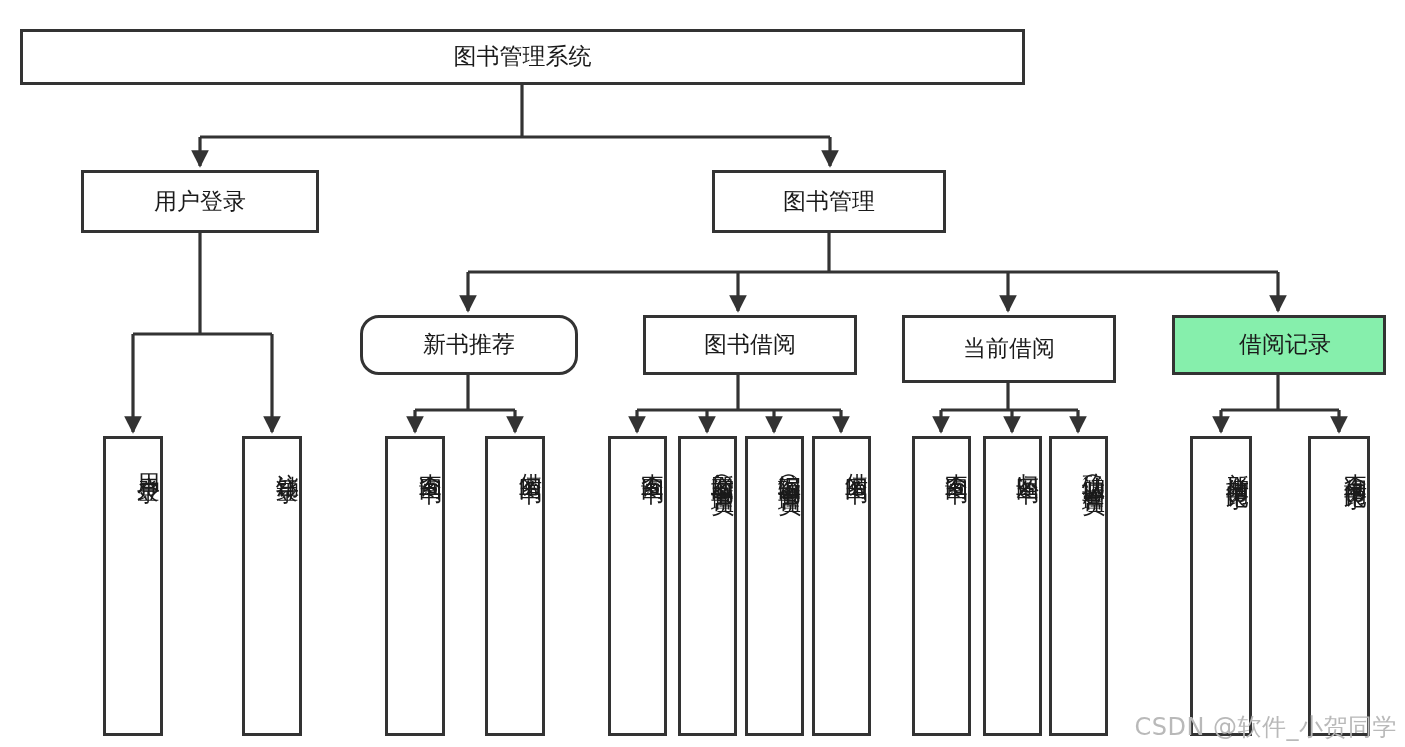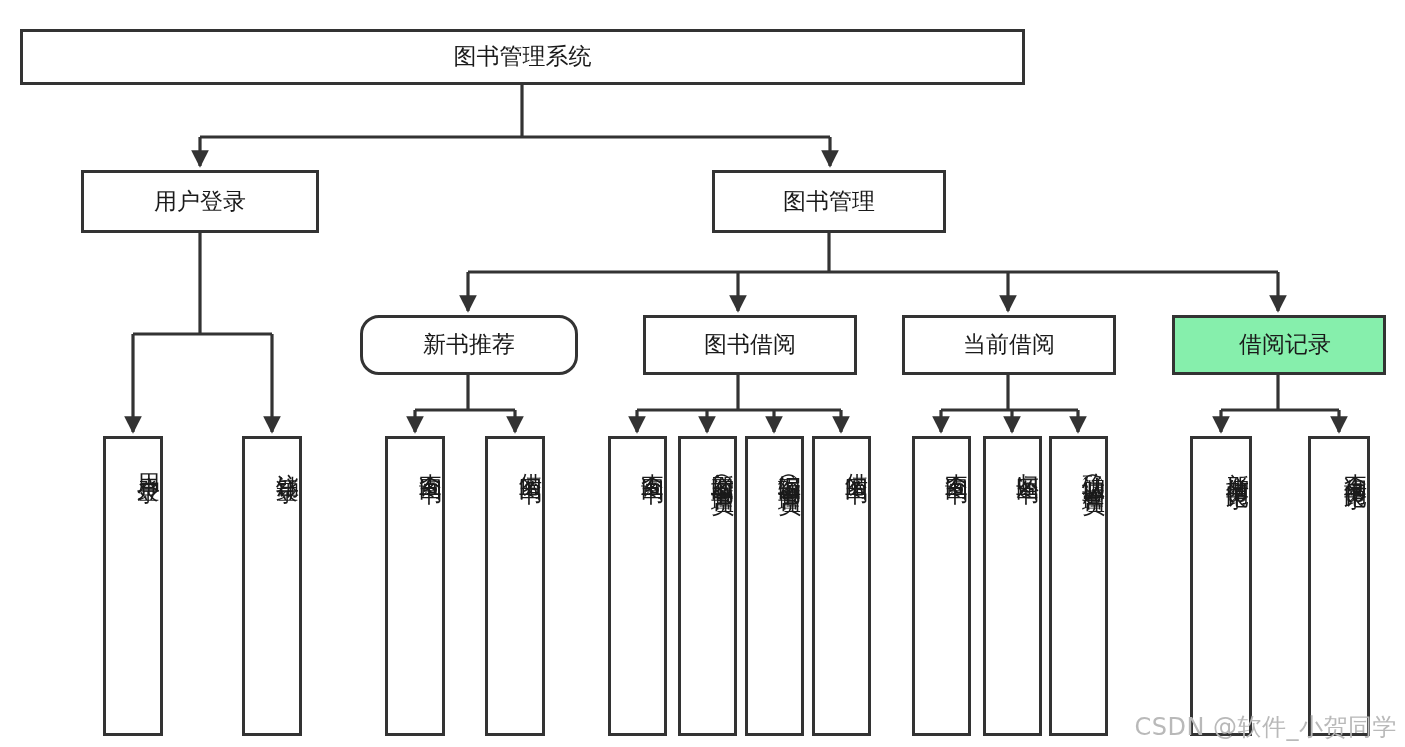--- a/index.html
+++ b/index.html
@@ -137,21 +137,21 @@
   <div class="node node-h" style="left: 712px; top: 170px; width: 234px; height: 63px; border-color: rgb(51, 51, 51); background: rgb(255, 255, 255); color: rgb(26, 26, 26); text-align: center;">
     <span>图书管理</span>
   </div>
 
   <div class="node node-h" style="left: 360px; top: 315px; width: 218px; height: 60px; border-color: rgb(51, 51, 51); background: rgb(255, 255, 255); color: rgb(26, 26, 26); border-radius: 19px;">
     <span>新书推荐</span>
   </div>
   <div class="node node-h" style="left: 632px; top: 315px; width: 214px; height: 60px; border-color: rgb(51, 51, 51); background: rgb(255, 255, 255); color: rgb(26, 26, 26); margin-left: 11px;">
     <span>图书借阅</span>
   </div>
-  <div class="node node-h" style="left: 902px; top: 315px; width: 214px; height: 60px; border-color: rgb(51, 51, 51); background: rgb(255, 255, 255); color: rgb(26, 26, 26);">
+  <div class="node node-h" style="left: 902px; top: 315px; width: 214px; height: 68px; border-color: rgb(51, 51, 51); background: rgb(255, 255, 255); color: rgb(26, 26, 26);">
     <span>当前借阅</span>
   </div>
   <div class="node node-h" style="left: 1172px; top: 315px; width: 214px; height: 60px; border-color: rgb(51, 51, 51); background: #86efac; color: rgb(26, 26, 26); padding-left: 12px;">
     <span>借阅记录</span>
   </div>
 
   <div class="node node-leaf" style="left: 103px; top: 436px; width: 60px; height: 300px; border-color: rgb(51, 51, 51); background: rgb(255, 255, 255); color: rgb(26, 26, 26);">
     <span class="leaf-text">用户登录</span>
   </div>
   <div class="node node-leaf" style="left: 242px; top: 436px; width: 60px; height: 300px; border-color: rgb(51, 51, 51); background: rgb(255, 255, 255); color: rgb(26, 26, 26);">

